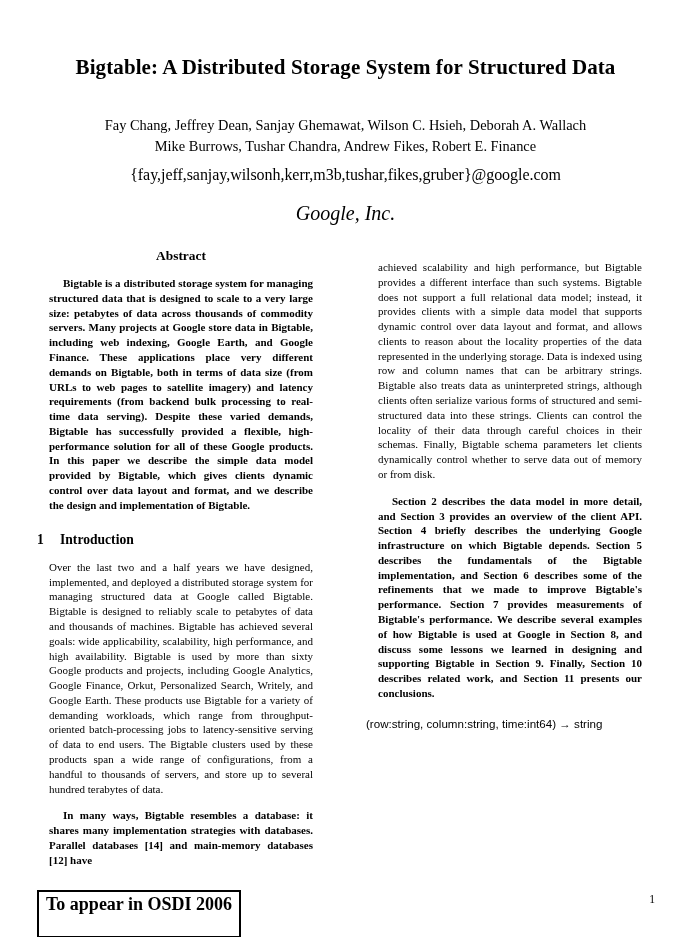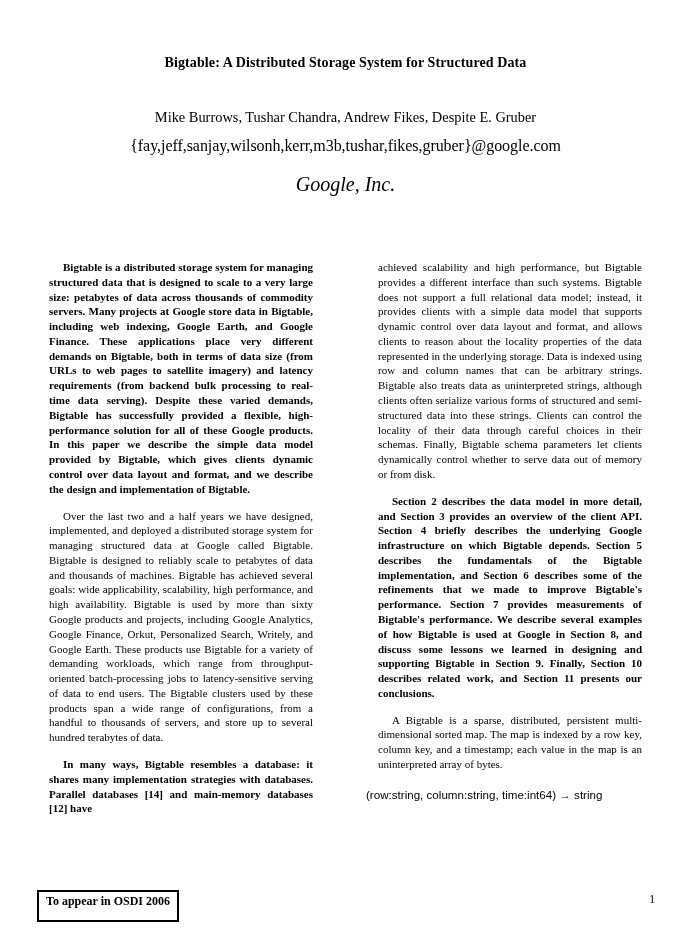--- a/index.html
+++ b/index.html
@@ -23,21 +23,21 @@
 
   
   .title-block {
     position: absolute;
     left: 37px;
     top: 55px;
     width: 617px;
     text-align: center;
   }
   .paper-title {
-    font-size: 14px;
+    font-size: 21px;
     font-weight: bold;
     line-height: 1.2;
     letter-spacing: 0.1px;
     margin: 0;
   }
   .authors {
     margin-top: 35px;
     font-size: 14.4px;
     line-height: 1.42;
   }
@@ -116,22 +116,22 @@
     margin: 15px 0 0 0;
     white-space: nowrap;
   }
 
   
   .footer-note {
     position: absolute;
     left: 37px;
     top: 890px;
     border: 2.2px solid #000000;
-    padding: 2px 7px 12px 7px;
-    font-size: 12px;
+    padding: 2px 7px 20px 7px;
+    font-size: 18px;
     font-weight: bold;
     line-height: 1.2;
     background: #ffffff;
   }
   .page-number {
     position: absolute;
     right: 36px;
     top: 893px;
     font-size: 11.6px;
     line-height: 1.2;
@@ -139,49 +139,53 @@
 </style>
 </head>
 <body>
 
 <div class="page">
 
   <div class="title-block">
     <h1 class="paper-title">Bigtable: A Distributed Storage System for Structured Data</h1>
 
     <div class="authors">
-      <span class="author-line">Mike Burrows, Tushar Chandra, Andrew Fikes, Despite E. Gruber</span>
+      <span class="author-line">Fay Chang, Jeffrey Dean, Sanjay Ghemawat, Wilson C. Hsieh, Deborah A. Wallach</span>
+      <span class="author-line">Mike Burrows, Tushar Chandra, Andrew Fikes, Robert E. Finance</span>
     </div>
 
     <div class="emails">{fay,jeff,sanjay,wilsonh,kerr,m3b,tushar,fikes,gruber}@google.com</div>
 
     <div class="affiliation">Google, Inc.</div>
   </div>
 
   <div class="columns">
 
     <div class="col col-left">
 
+      <h2 class="abstract-heading">Abstract</h2>
 
       <p class="body indent">Bigtable is a distributed storage system for managing structured data that is designed to scale to a very large size: petabytes of data across thousands of commodity servers. Many projects at Google store data in Bigtable, including web indexing, Google Earth, and Google Finance. These applications place very different demands on Bigtable, both in terms of data size (from URLs to web pages to satellite imagery) and latency requirements (from backend bulk processing to real-time data serving). Despite these varied demands, Bigtable has successfully provided a flexible, high-performance solution for all of these Google products. In this paper we describe the simple data model provided by Bigtable, which gives clients dynamic control over data layout and format, and we describe the design and implementation of Bigtable.</p>
 
+      <h2 class="section-heading">
+        <span class="sec-num">1</span><span>Introduction</span>
+      </h2>
 
       <p class="body noindent">Over the last two and a half years we have designed, implemented, and deployed a distributed storage system for managing structured data at Google called Bigtable. Bigtable is designed to reliably scale to petabytes of data and thousands of machines. Bigtable has achieved several goals: wide applicability, scalability, high performance, and high availability. Bigtable is used by more than sixty Google products and projects, including Google Analytics, Google Finance, Orkut, Personalized Search, Writely, and Google Earth. These products use Bigtable for a variety of demanding workloads, which range from throughput-oriented batch-processing jobs to latency-sensitive serving of data to end users. The Bigtable clusters used by these products span a wide range of configurations, from a handful to thousands of servers, and store up to several hundred terabytes of data.</p>
 
       <p class="body indent last-justify">In many ways, Bigtable resembles a database: it shares many implementation strategies with databases. Parallel databases [14] and main-memory databases [12] have</p>
     </div>
 
     <div class="col col-right">
 
       <p class="body noindent">achieved scalability and high performance, but Bigtable provides a different interface than such systems. Bigtable does not support a full relational data model; instead, it provides clients with a simple data model that supports dynamic control over data layout and format, and allows clients to reason about the locality properties of the data represented in the underlying storage. Data is indexed using row and column names that can be arbitrary strings. Bigtable also treats data as uninterpreted strings, although clients often serialize various forms of structured and semi-structured data into these strings. Clients can control the locality of their data through careful choices in their schemas. Finally, Bigtable schema parameters let clients dynamically control whether to serve data out of memory or from disk.</p>
 
       <p class="body indent">Section 2 describes the data model in more detail, and Section 3 provides an overview of the client API. Section 4 briefly describes the underlying Google infrastructure on which Bigtable depends. Section 5 describes the fundamentals of the Bigtable implementation, and Section 6 describes some of the refinements that we made to improve Bigtable's performance. Section 7 provides measurements of Bigtable's performance. We describe several examples of how Bigtable is used at Google in Section 8, and discuss some lessons we learned in designing and supporting Bigtable in Section 9. Finally, Section 10 describes related work, and Section 11 presents our conclusions.</p>
 
 
-      <p class="body noindent last-justify">A Bigtable is a sparse, distributed, persistent multi-dimensional sorted map. The map is indexed by a row key, column key, and a timestamp; each value in the map is an uninterpreted array of bytes.</p>
 
       <div class="code-line">(row:string, column:string, time:int64) → string</div>
     </div>
   </div>
 
   <div class="footer-note">To appear in OSDI 2006</div>
 
   <div class="page-number">1</div>
 
 </div>

